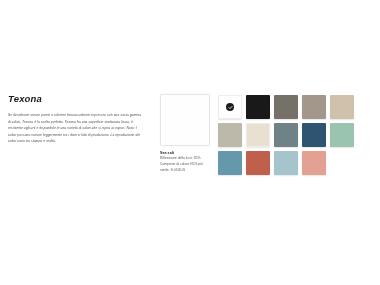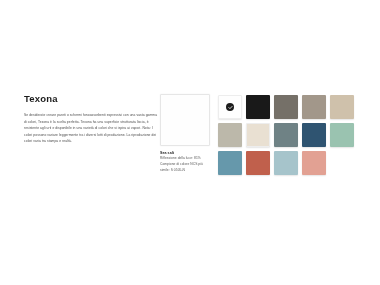--- a/index.html
+++ b/index.html
@@ -18,23 +18,24 @@
 
   .page {
     position: absolute;
     inset: 0;
     background: #ffffff;
   }
 
   
   .desc-col {
     position: absolute;
-    left: 24px;
+    left: 8px;
     top: 94px;
     width: 136px;
+    font-style: italic;
   }
   .product-title {
     font-size: 9.5px;
     font-weight: bold;
     color: #1b1b1b;
     letter-spacing: .2px;
     margin: 0 0 8px 0;
     line-height: 1.1;
   }
   .product-desc {

